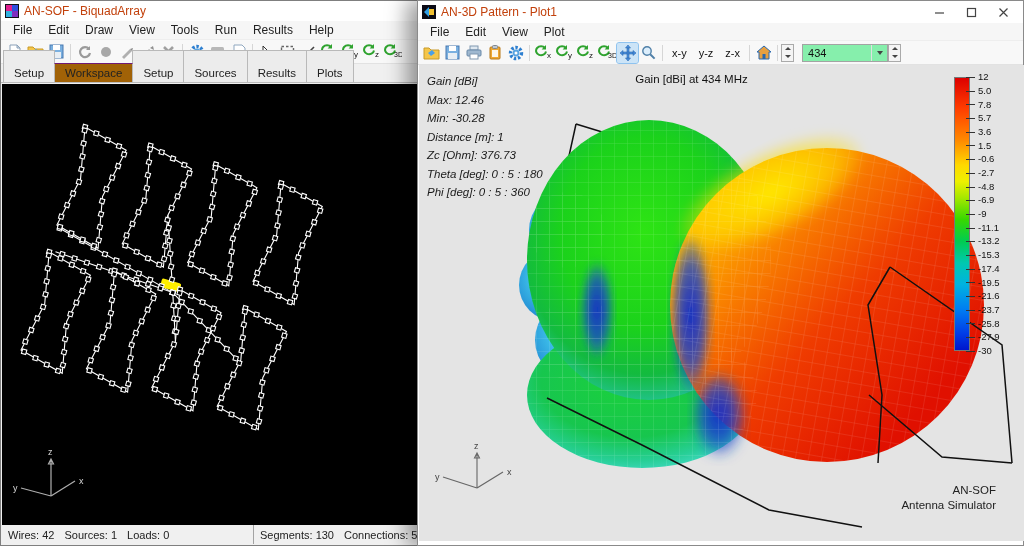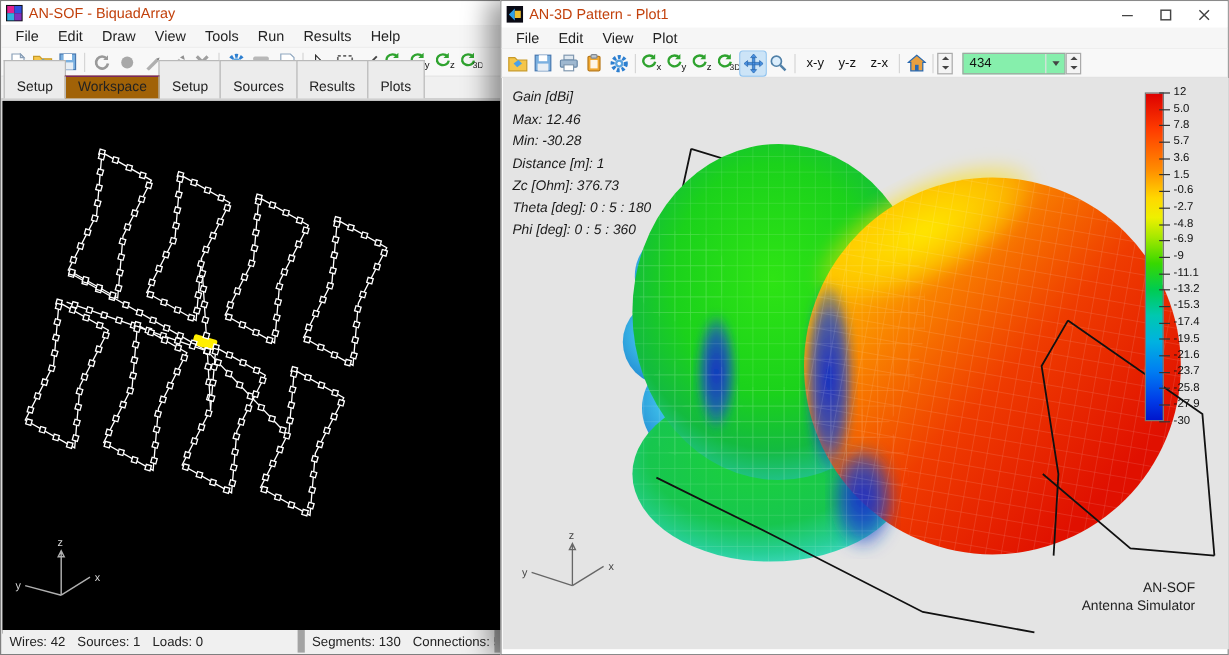--- a/index.html
+++ b/index.html
@@ -19,21 +19,21 @@
   .tbi svg { display:block; }
   .tbsep { width:1px; height:16px; background:#d6d6d6; margin:0 3px; }
   .tbi.sel { background:#cce4f7; outline:1px solid #8fc3ef; }
 
   .tabstrip { height:19px; background:#f0f0f0; display:flex; align-items:flex-end; padding-left:2px; border-bottom:1px solid #bbb; }
   .tab { font-size:11.5px; color:#222; padding:16px 10px 3px; border:1px solid #b9b9b9; border-bottom:none; background:#ececec; margin-right:-1px; position:relative; }
   .tab.active { background:#a16207; z-index:2; padding-top:3px; border-top:1px solid #701a75; }
 
   #workspace { position:absolute; left:1px; top:83px; width:417px; height:444px; background:#000; overflow:hidden; }
   #statusbar { position:absolute; left:1px; right:1px; bottom:1px; height:19px; background:#f0f0f0; display:flex; font-size:11px; color:#222; align-items:center; overflow:hidden; }
-  .statuspanel { height:100%; display:flex; align-items:center; border-right:6px solid #a3a3a3; padding:0 6px; white-space:nowrap; }
+  .statuspanel { height:100%; display:flex; align-items:center; border-right:1px solid #a3a3a3; padding:0 6px; white-space:nowrap; }
   .statuspanel span { margin-right:10px; }
   #status-left { width:252px; flex:0 0 auto; }
   #status-right { flex:1; overflow:hidden; }
 
   
   #plot-window { left:417px; top:0; width:607px; height:546px; background:#fff;
     border:1px solid #8a8a8a; box-shadow:-10px 0 20px rgba(0,0,0,.4); }
   #plot-window .titlebar { height:22px;text-align:center; }
   .winbtns { margin-left:auto; display:flex; }
   .winbtn { width:32px; height:20px; display:flex; align-items:center; justify-content:center; }
@@ -635,20 +635,21 @@
         <div class="up">
           <i></i>
         </div>
         <div class="dn">
           <i></i>
         </div>
       </span>
   </div>
 
   <div id="plot-area">
+    <div id="plot-title">Gain [dBi] at 434 MHz</div>
     <div id="info-block">
         <div>Gain [dBi]</div>
         <div>Max: 12.46</div>
         <div>Min: -30.28</div>
         <div>Distance [m]: 1</div>
         <div>Zc [Ohm]: 376.73</div>
         <div>Theta [deg]: 0 : 5 : 180</div>
         <div>Phi [deg]: 0 : 5 : 360</div>
       </div>
 

